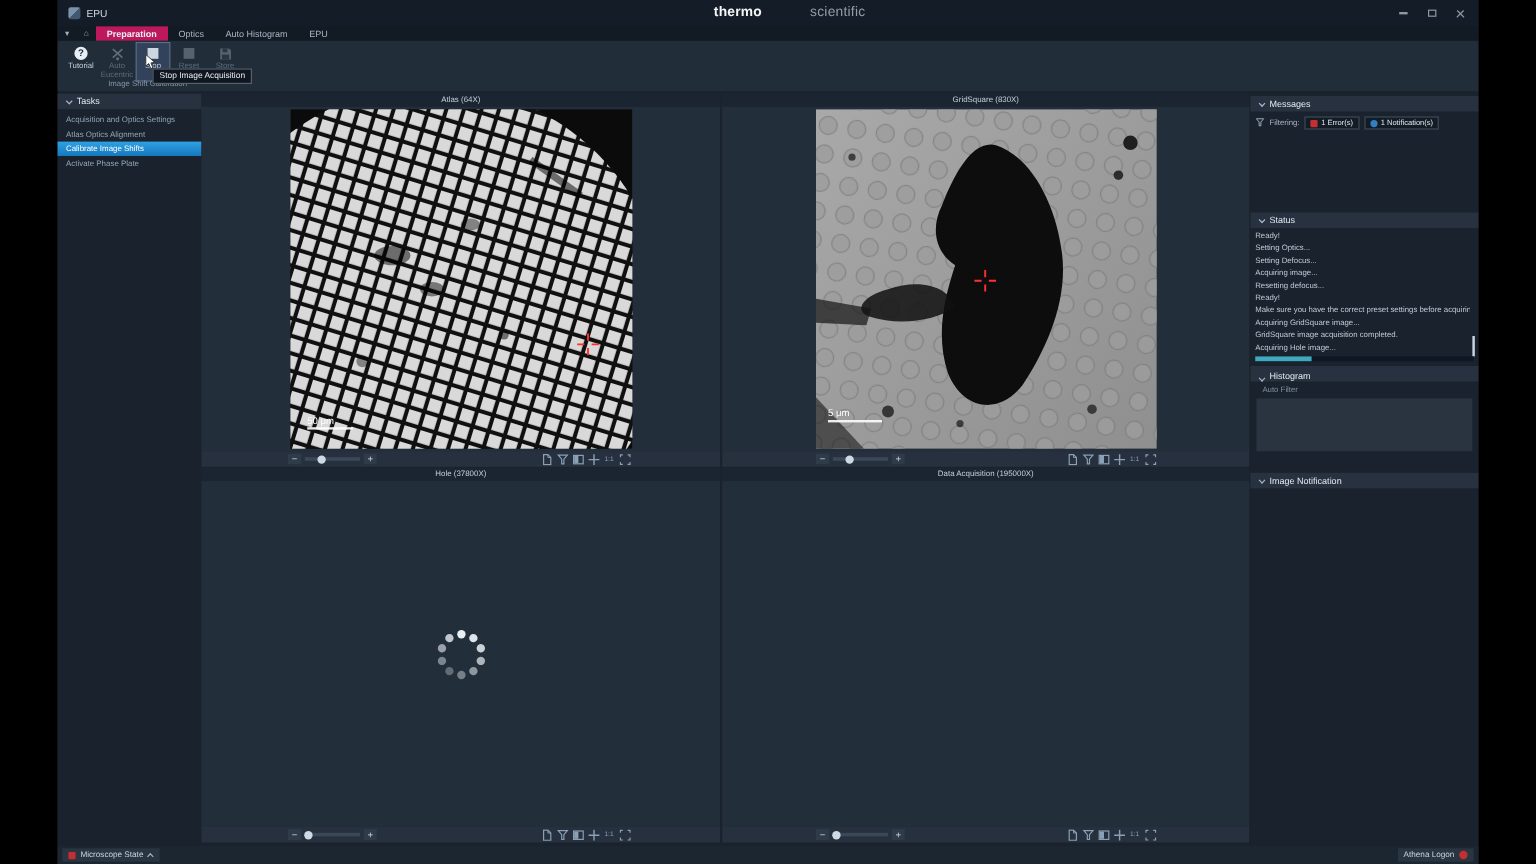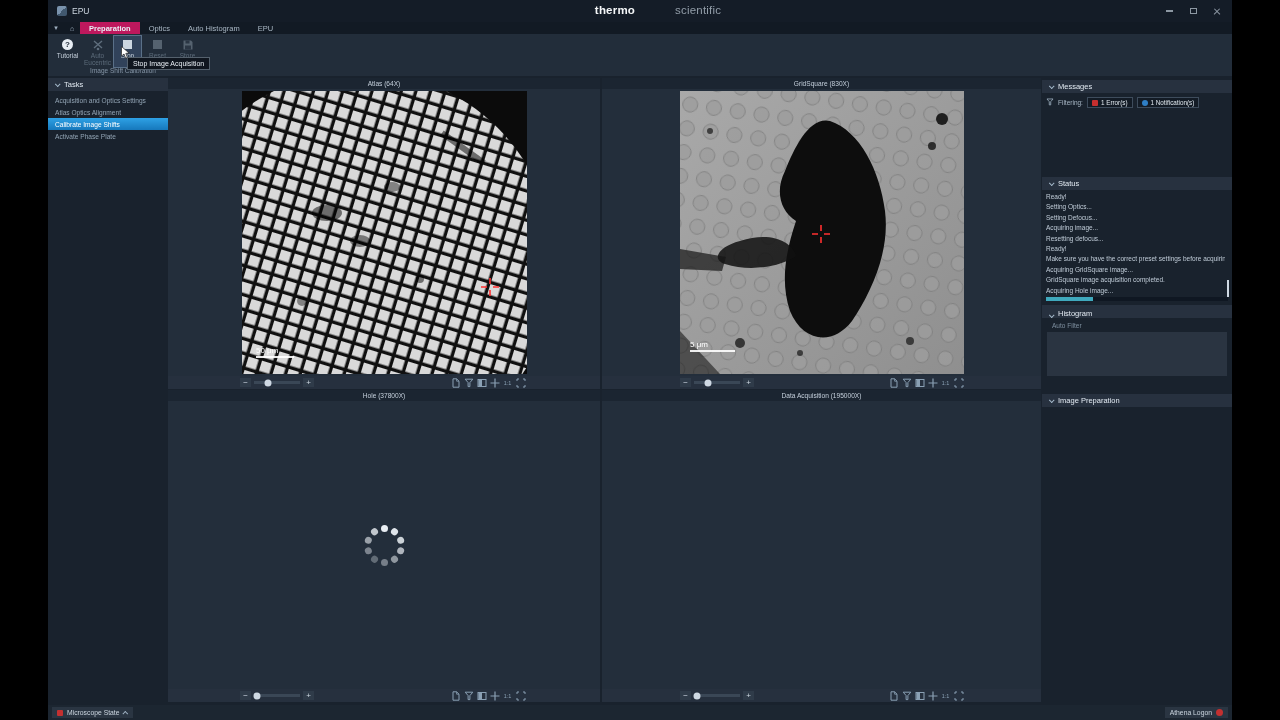--- a/index.html
+++ b/index.html
@@ -507,21 +507,21 @@
 
     <div class="rs-header" style="top:229px;align-items:flex-end;">
       <span class="chev"></span>
       <span>Histogram</span>
     </div>
     <div id="auto-filter">Auto Filter</div>
     <div id="hist-box"></div>
 
     <div class="rs-header" style="top:318px;">
       <span class="chev"></span>
-      <span>Image Preparation</span>
+      <span>Image Notification</span>
     </div>
   </div>
 
   <div id="statusbar">
     <button class="sb-btn">
       <span class="dot-red-sq"></span>
       <span>Microscope State</span>
       <span class="chev-up"></span>
     </button>
     <button class="sb-btn">

